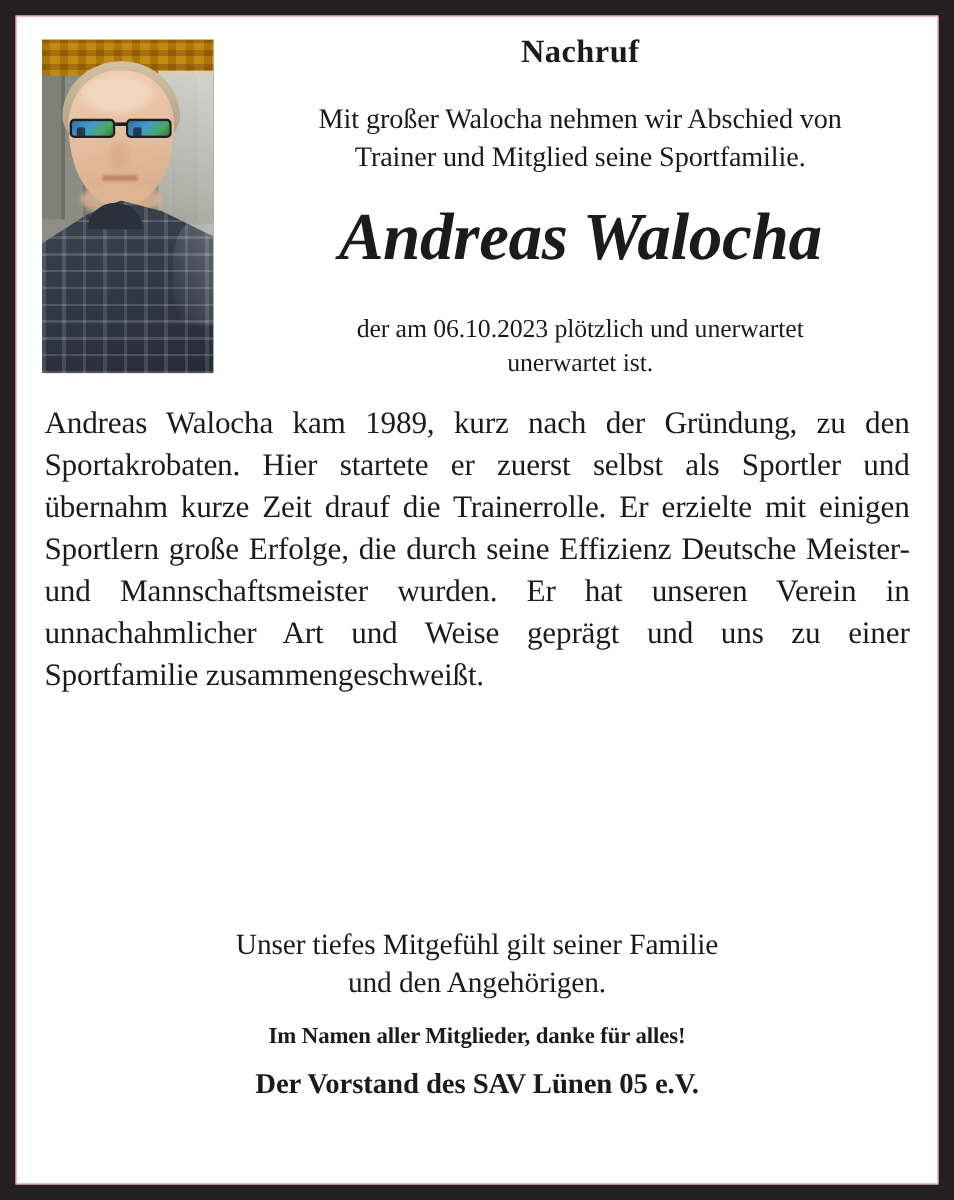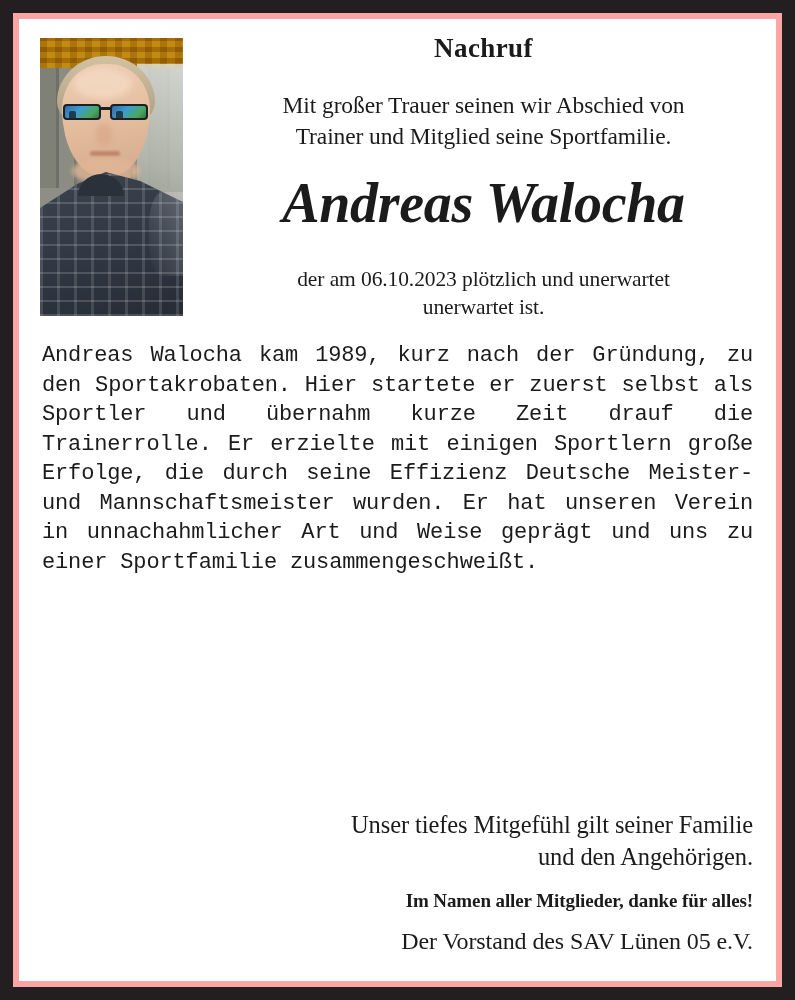--- a/index.html
+++ b/index.html
@@ -23,21 +23,21 @@
     height: 1000px;
     background: #231f20;
     padding: 13px;
   }
   .notice-inner {
     position: relative;
     box-sizing: border-box;
     width: 100%;
     height: 100%;
     background: #ffffff;
-    border: 6px solid #fca5a5;
+    border: 1px solid #fca5a5;
     overflow: hidden;
   }
 
   
   .top-block {
     position: relative;
     height: 310px;
   }
 
   .photo {
@@ -208,55 +208,54 @@
   }
 
   
   .body-col {
     position: absolute;
     left: 23px;
     right: 23px;
     top: 322px;
   }
   .body-col p {
-    font-size: 22px;
+    font-size: 26px;
     line-height: 1.345;
     text-align: justify;
     text-justify: inter-word;
     margin: 0 0 16px 0;
     letter-spacing: -.15px;
     hyphens: manual;
-    font-family: Liberation Mono, monospace;
   }
   .body-col p:last-child { margin-bottom: 0; }
 
   
   .closing {
     position: absolute;
     left: 23px;
     right: 23px;
-    top: 790px;
-    text-align: right;
+    top: 758px;
+    text-align: center;
   }
   .closing-1 {
     font-size: 24.5px;
     line-height: 1.3;
     margin: 0;
     letter-spacing: -.1px;
   }
   .closing-2 {
     font-size: 19px;
     line-height: 1.3;
     margin: 16px 0 0 0;
     letter-spacing: -.1px;
     font-weight: bold;
   }
   .signature {
     font-size: 24px;
-    font-weight: normal;
+    font-weight: bold;
     line-height: 1.3;
     margin: 13px 0 0 0;
     letter-spacing: -.1px;
   }
 </style>
 </head>
 <body>
 
 <div class="notice">
   <div class="notice-inner">
@@ -279,21 +278,21 @@
           <div class="lens right"></div>
         </div>
         <div class="ph-layer ph-shirt"></div>
         <div class="ph-layer ph-collar"></div>
         <div class="ph-layer ph-shoulder-hl"></div>
       </div>
 
       <div class="head-col">
         <div class="nachruf">Nachruf</div>
         <div class="intro">
-          <div>Mit großer Trauer seinen wir Abschied von</div>
+          <div>Mit großer Walocha nehmen wir Abschied von</div>
           <div>Trainer und Mitglied seine Sportfamilie.</div>
         </div>
         <div class="deceased-name">Andreas Walocha</div>
         <div class="date-line">
           <div>der am 06.10.2023 plötzlich und unerwartet</div>
           <div>unerwartet ist.</div>
         </div>
       </div>
 
     </div>

